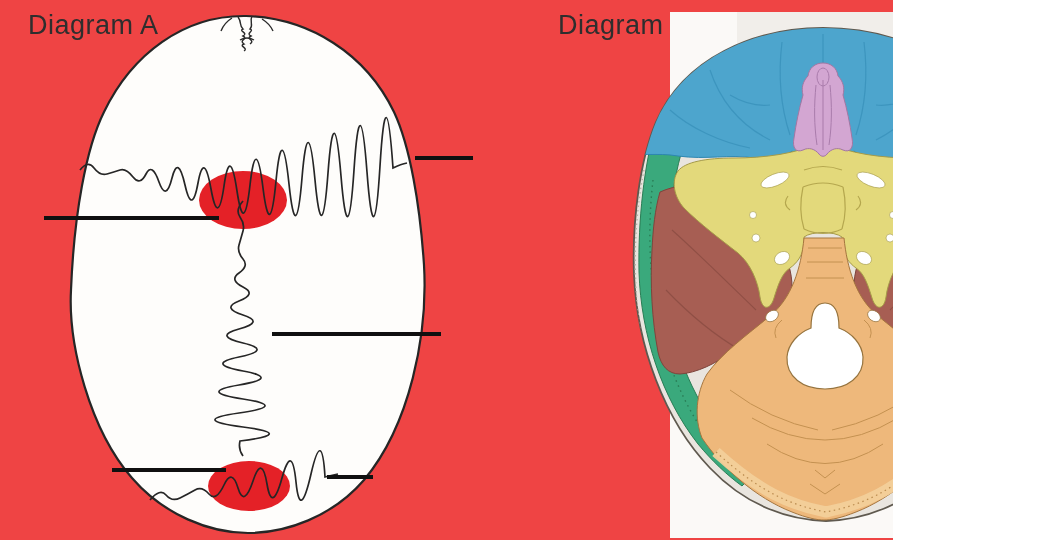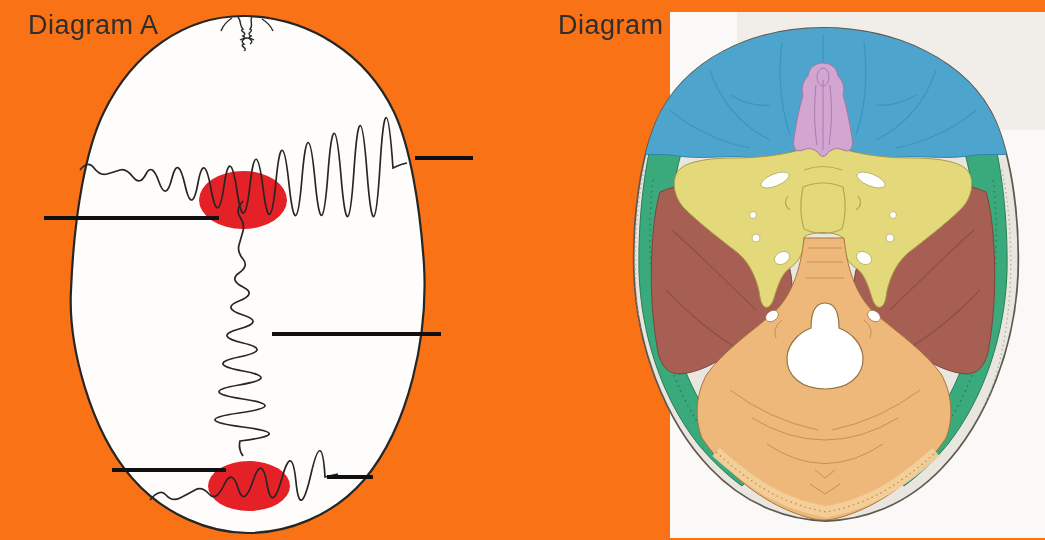--- a/index.html
+++ b/index.html
@@ -1,16 +1,16 @@
 <!DOCTYPE html>
 <html><head>
 <meta charset="utf-8">
 <style>
   html,body{margin:0;padding:0;background:#ffffff;}
-  #stage{position:relative;width:1045px;height:540px;background:#f97316;overflow:hidden;
+  #stage{position:relative;width:893px;height:540px;background:#ef4444;overflow:hidden;
          font-family:"Liberation Sans", sans-serif;text-align:center;}
   .fig-title{position:absolute;font-size:27px;font-weight:300;color:#2e2e2e;
              letter-spacing:.5px;white-space:nowrap;}
   #title-a{left:28px;top:10px;}
   #title-b{left:558px;top:10px;}
   svg{position:absolute;top:0;}
   #svg-a{left:0;}
   #svg-b{left:520px;}
 </style>
 </head>

